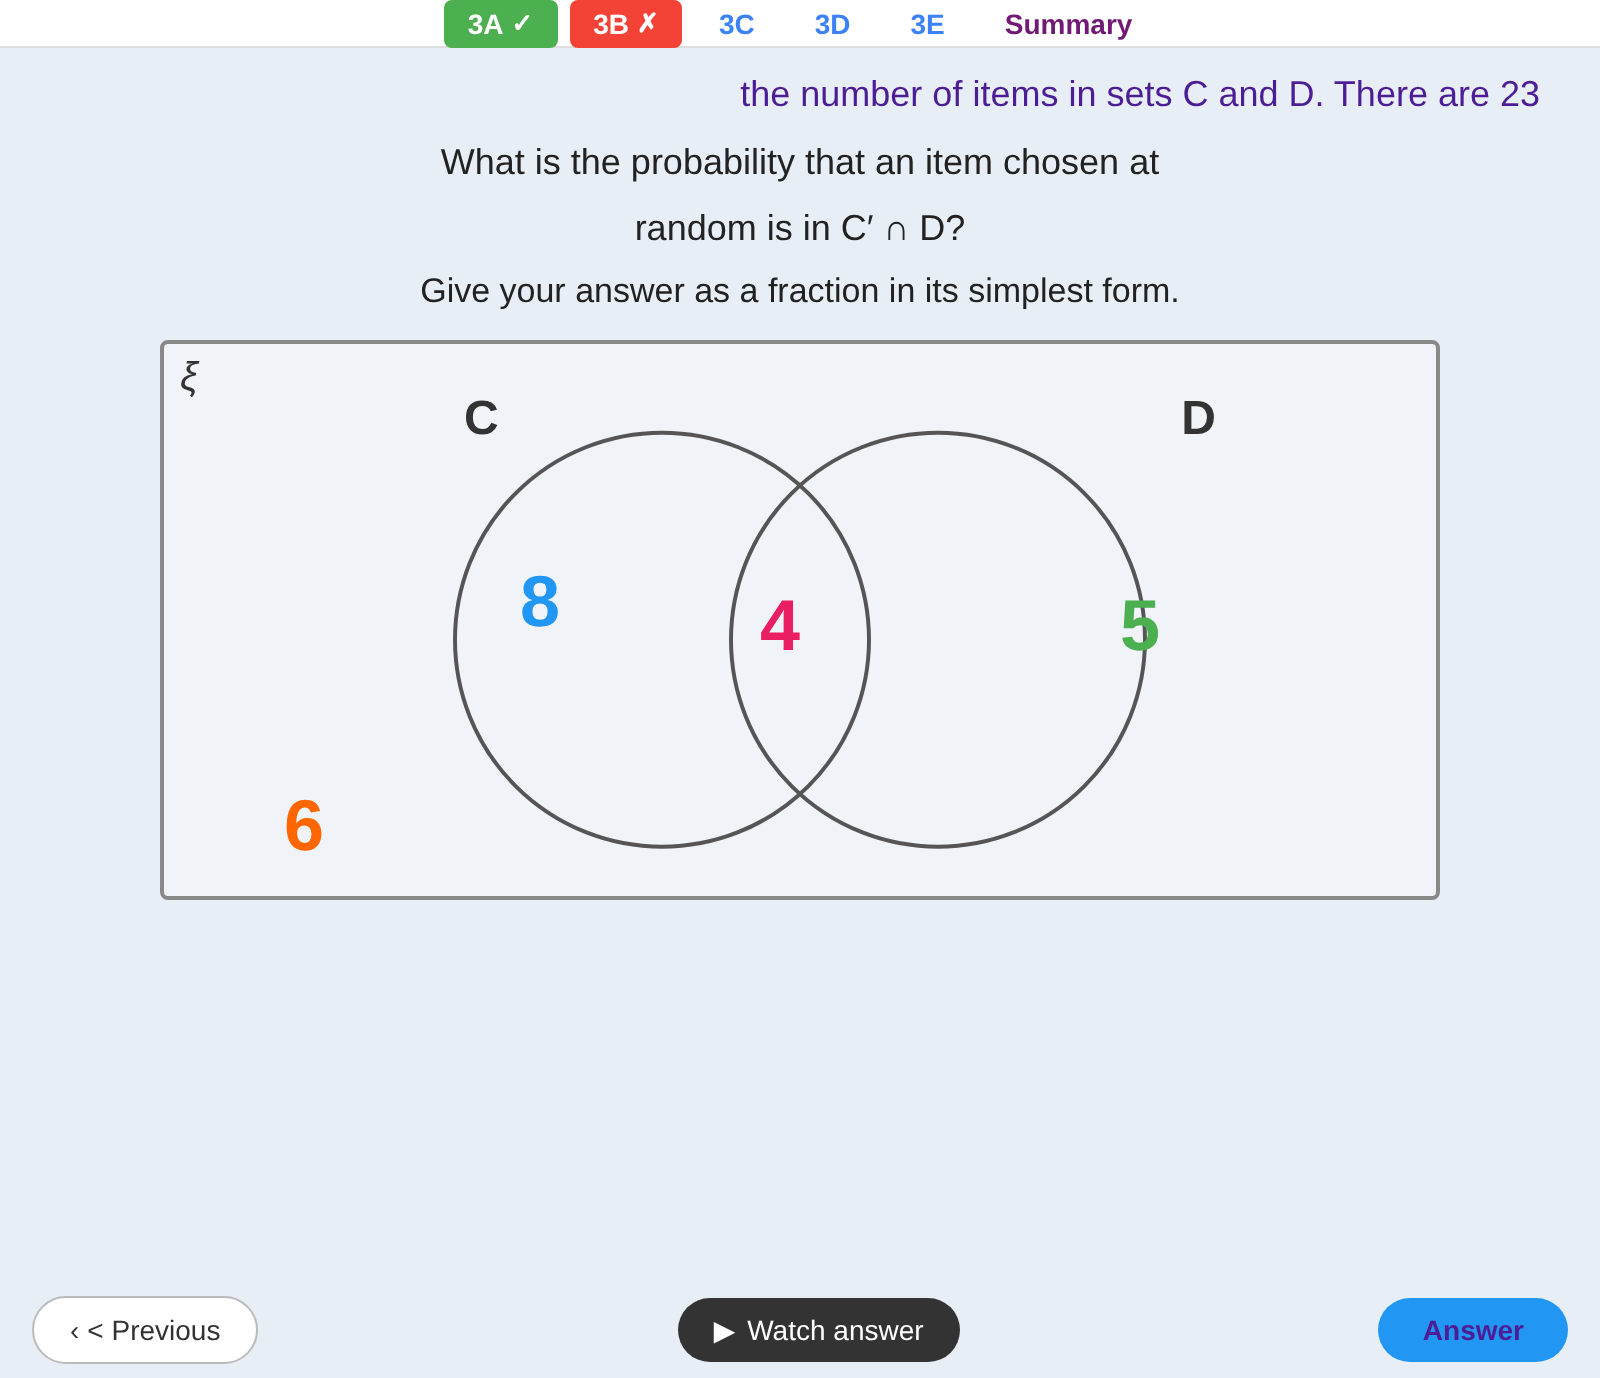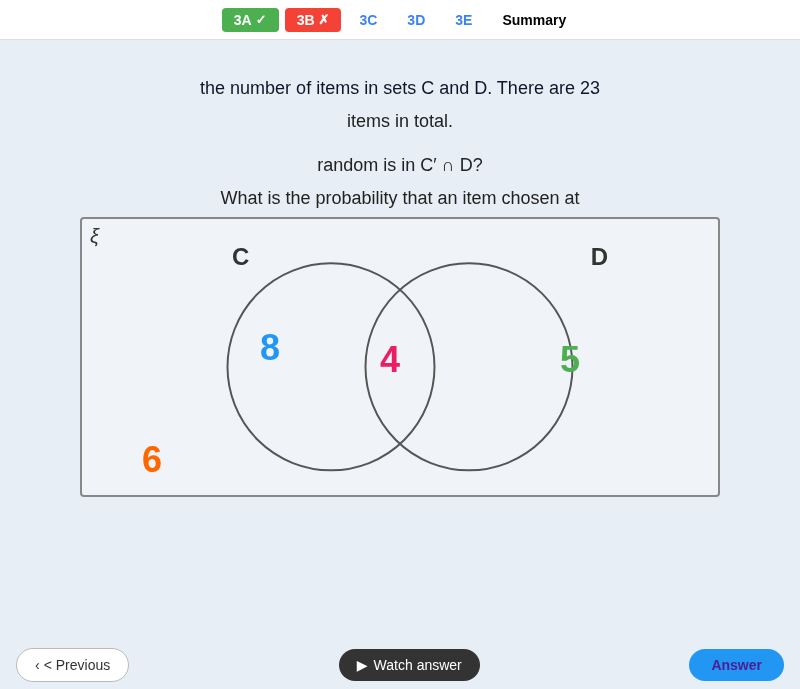--- a/index.html
+++ b/index.html
@@ -13,21 +13,21 @@
     }
 
     
     .top-nav {
       display: flex;
       align-items: center;
       justify-content: center;
       gap: 6px;
       background: #fff;
       padding: 6px 12px;
-      height: 40px;
+      height: 24px;
       border-bottom: 1px solid #ddd;
     }
 
     .nav-tab {
       padding: 4px 12px;
       border-radius: 4px;
       font-size: 14px;
       font-weight: bold;
       cursor: pointer;
       display: flex;
@@ -46,37 +46,36 @@
       justify-content: space-between;
     }
 
     .nav-tab-plain {
       background: transparent;
       color: #3b82f6;
     }
 
     .nav-tab-summary {
       background: transparent;
-      color: #000000;
+      color: #701a75;
       font-weight: bold;
     }
 
     
     .main-content {
       padding: 10px 30px 10px 30px;
       text-align: center;
     }
 
     .intro-text {
       font-size: 18px;
-      color: #0f172a;
+      color: #4c1d95;
       line-height: 1.5;
       margin-bottom: 6px;
-      text-align: center;
-      margin-top: 25px;
+      text-align: right;
     }
 
     .intro-text-center {
       font-size: 18px;
       color: #222;
       line-height: 1.5;
       margin-bottom: 16px;
       text-align: center;
     }
 
@@ -254,24 +253,24 @@
   <div class="nav-tab nav-tab-plain">
     <span>3E</span>
   </div>
   <div class="nav-tab nav-tab-summary">
     <span>Summary</span>
   </div>
 </div>
 
 <div class="main-content">
   <p class="intro-text">the number of items in sets C and D. There are 23</p>
-  <p class="intro-text-center">items in total.</p>
-
+
+  <p class="question-text">What is the probability that an item chosen at</p>
   <p class="question-text">random is in C′ ∩ D?</p>
-  <p class="question-text">What is the probability that an item chosen at</p>
+  <p class="question-subtext">Give your answer as a fraction in its simplest form.</p>
 
   <div class="venn-container">
     <span class="xi-symbol">ξ</span>
 
     <svg class="venn-svg" viewBox="0 0 640 280">
 
       <circle cx="250" cy="150" r="105" fill="none" stroke="#555" stroke-width="2"></circle>
 
       <circle cx="390" cy="150" r="105" fill="none" stroke="#555" stroke-width="2"></circle>
     </svg>

